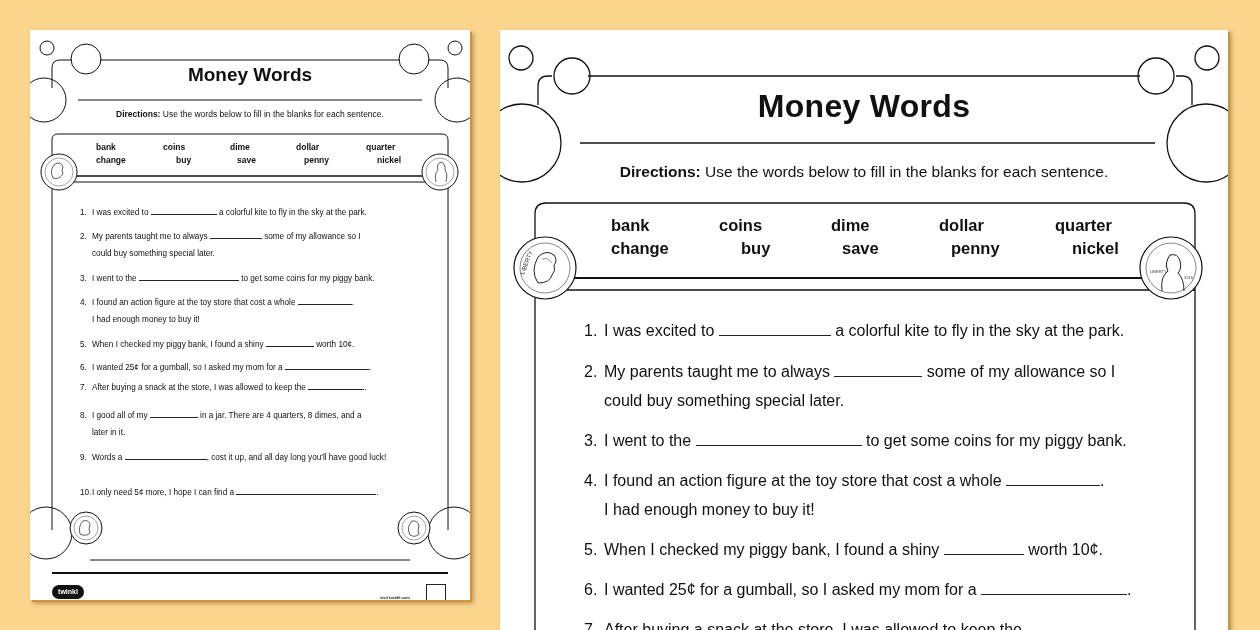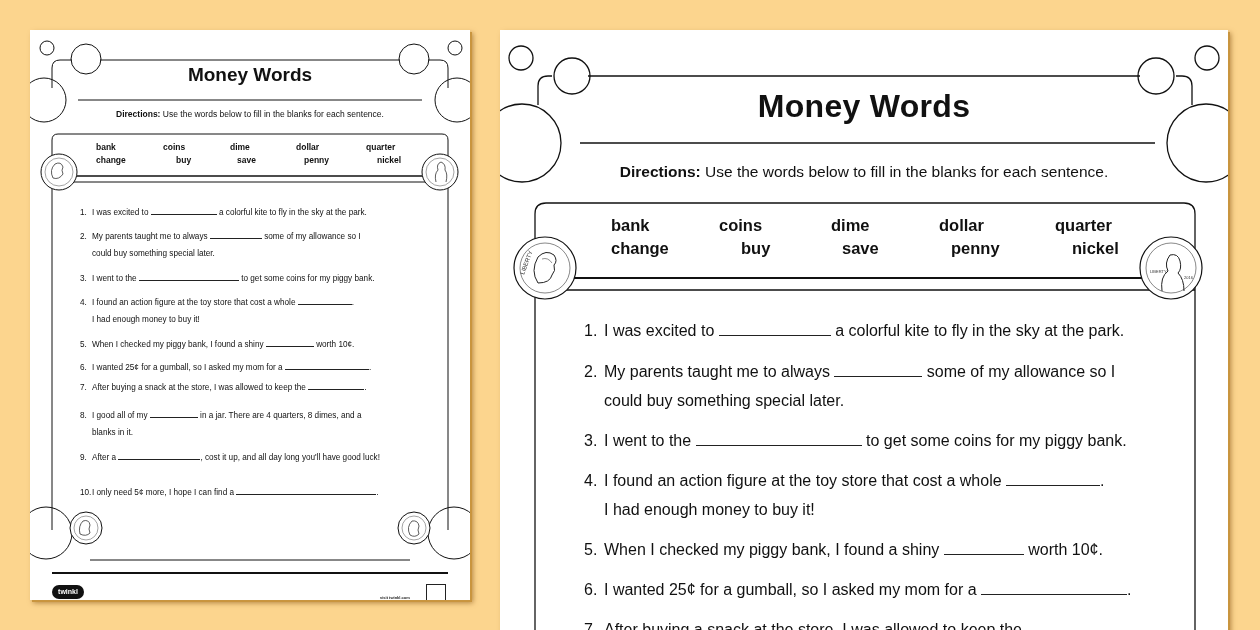--- a/index.html
+++ b/index.html
@@ -113,22 +113,22 @@
   <div class="abs sentence" style="top:177px"><span class="num">1.</span><span>I was excited to </span><span class="blank" style="width:66px"></span><span> a colorful kite to fly in the sky at the park.</span></div>
   <div class="abs sentence" style="top:201px"><span class="num">2.</span><span>My parents taught me to always </span><span class="blank" style="width:52px"></span><span> some of my allowance so I</span></div>
   <div class="abs cont" style="top:219px">could buy something special later.</div>
   <div class="abs sentence" style="top:243px"><span class="num">3.</span><span>I went to the </span><span class="blank" style="width:100px"></span><span> to get some coins for my piggy bank.</span></div>
   <div class="abs sentence" style="top:267px"><span class="num">4.</span><span>I found an action figure at the toy store that cost a whole </span><span class="blank" style="width:54px"></span><span>.</span></div>
   <div class="abs cont" style="top:285px">I had enough money to buy it!</div>
   <div class="abs sentence" style="top:309px"><span class="num">5.</span><span>When I checked my piggy bank, I found a shiny </span><span class="blank" style="width:48px"></span><span> worth 10¢.</span></div>
   <div class="abs sentence" style="top:332px"><span class="num">6.</span><span>I wanted 25¢ for a gumball, so I asked my mom for a </span><span class="blank" style="width:84px"></span><span>.</span></div>
   <div class="abs sentence" style="top:352px"><span class="num">7.</span><span>After buying a snack at the store, I was allowed to keep the </span><span class="blank" style="width:56px"></span><span>.</span></div>
   <div class="abs sentence" style="top:380px"><span class="num">8.</span><span>I good all of my </span><span class="blank" style="width:48px"></span><span> in a jar. There are 4 quarters, 8 dimes, and a</span></div>
-  <div class="abs cont" style="top:398px">blanks in it.</div>
-  <div class="abs sentence" style="top:422px"><span class="num">9.</span><span>After a </span><span class="blank" style="width:82px"></span><span>, cost it up, and all day long you'll have good luck!</span></div>
+  <div class="abs cont" style="top:398px">later in it.</div>
+  <div class="abs sentence" style="top:422px"><span class="num">9.</span><span>Words a </span><span class="blank" style="width:82px"></span><span>, cost it up, and all day long you'll have good luck!</span></div>
   <div class="abs sentence" style="top:457px"><span class="num">10.</span><span>I only need 5¢ more, I hope I can find a </span><span class="blank" style="width:140px"></span><span>.</span></div>
 
   <div class="logo" style="left:22px;top:555px;width:32px;height:14px;font-size:7px;line-height:14px">twinkl</div>
   <div class="url" style="left:350px;top:565px">visit twinkl.com</div>
   <div class="badge" style="left:396px;top:554px;width:18px;height:16px"></div>
 </div>
 
 <div id="right-page" class="page">
   <svg class="deco" width="728" height="610">
     <g fill="none" stroke="#111" stroke-width="1.3">

